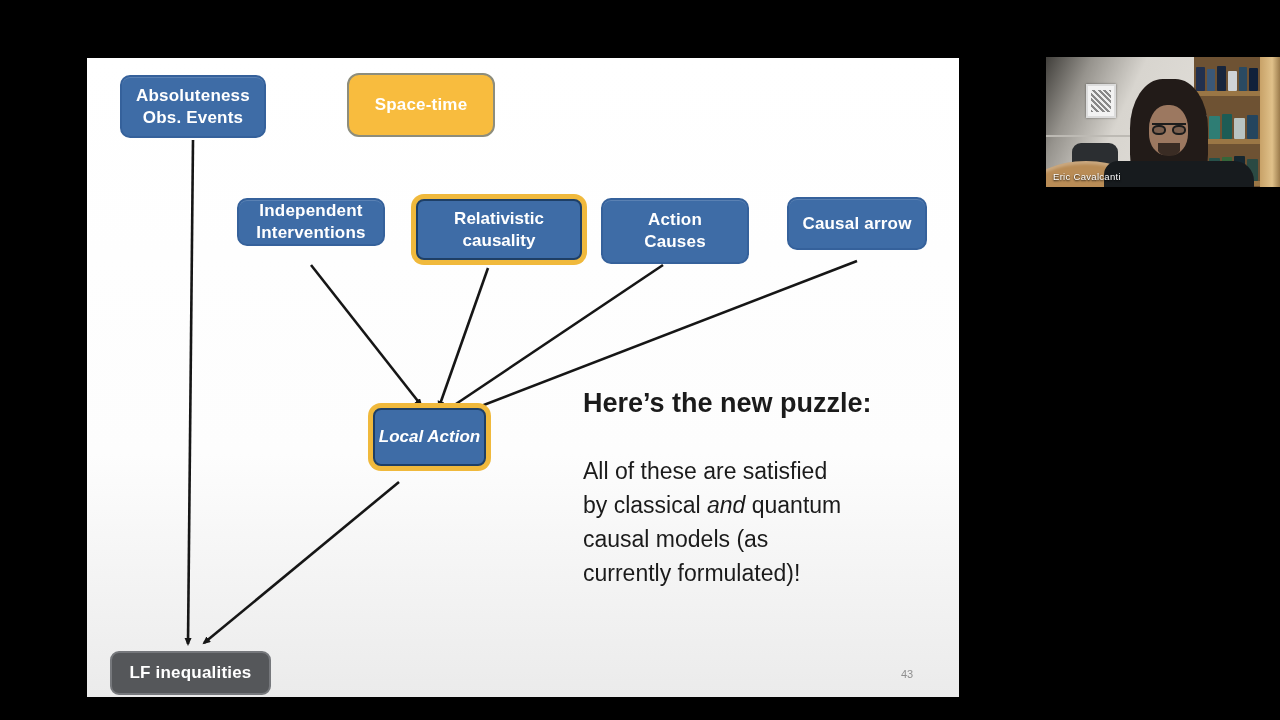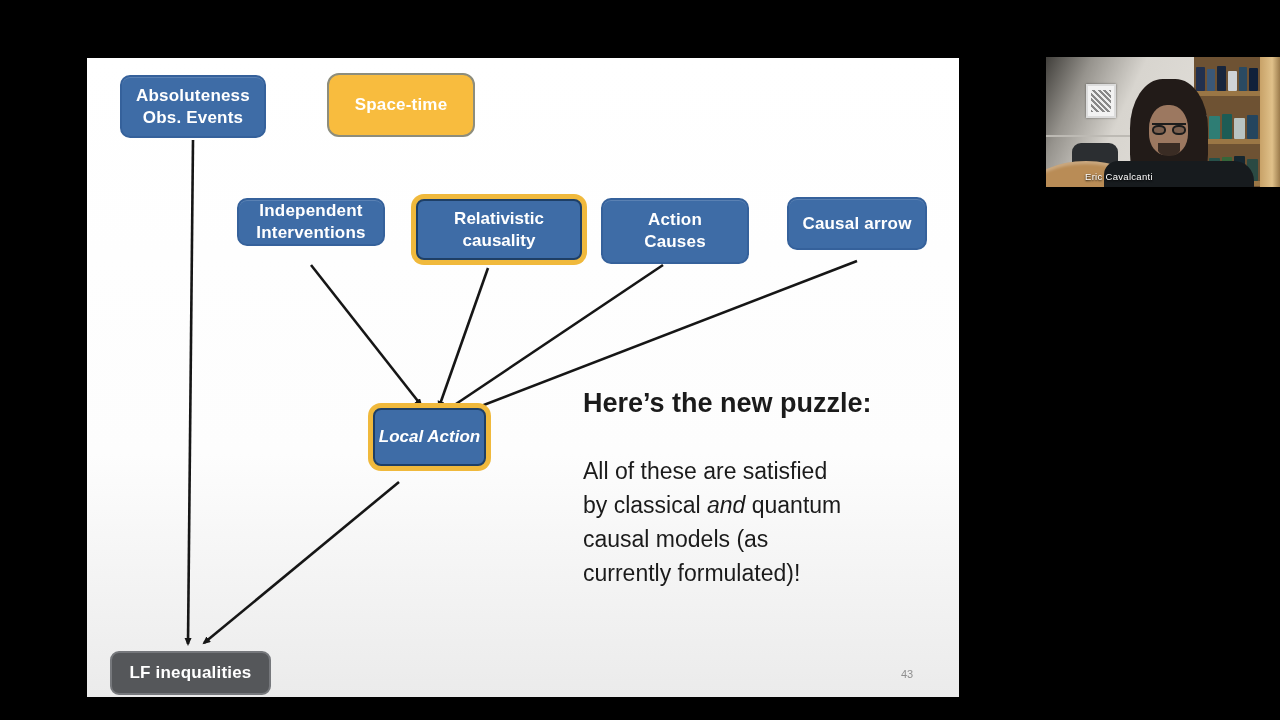--- a/index.html
+++ b/index.html
@@ -61,21 +61,21 @@
                  background:#9c7860; border-radius:46% 46% 42% 42%; }
   .person-glasses { position:absolute; left:106px; top:66px; width:34px; height:11px;
                     border-top:2px solid #1c1c1c; display:flex; justify-content:space-between; }
   .lens { width:14px; height:10px; border:2px solid #1c1c1c; border-radius:45%;
           background:rgba(60,50,45,.35); }
   .person-beard { position:absolute; left:112px; top:86px; width:22px; height:13px;
                   background:#3a2c24; border-radius:0 0 45% 45%; }
   .person-body { position:absolute; left:58px; top:104px; width:150px; height:28px;
                  background:#171b1e; border-radius:14px 20px 0 0; }
   .name-label { position:absolute; left:7px; bottom:5px; font-size:9.5px; color:#fff;
-                text-shadow:0 1px 2px #000; letter-spacing:.3px;margin-left:32px; }
+                text-shadow:0 1px 2px #000; letter-spacing:.3px; }
 </style>
 </head>
 <body>
 
 <div class="stage">
 
   <div class="slide">
 
     <svg class="arrows" viewBox="0 0 872 639">
       <defs>
@@ -91,21 +91,21 @@
         <line x1="770" y1="203" x2="376" y2="355" marker-end="url(#ah)"></line>
         <line x1="312" y1="424" x2="117" y2="585" marker-end="url(#ah)"></line>
       </g>
     </svg>
 
     <div class="node node-blue" style="left:33px; top:17px; width:146px; height:63px;">
       <span>Absoluteness</span>
       <span>Obs. Events</span>
     </div>
 
-    <div class="node node-yellow" style="left:240px; top:15px; width:148px; height:64px;">
+    <div class="node node-yellow" style="left:260px; top:15px; width:148px; height:64px;">
       <span>Space-time</span>
     </div>
 
     <div class="node node-blue" style="left:150px; top:140px; width:148px; height:48px;">
       <span>Independent</span>
       <span>Interventions</span>
     </div>
 
     <div class="hl-wrap" style="left:324px; top:136px; width:176px; height:71px;">
       <div class="hl-inner">

